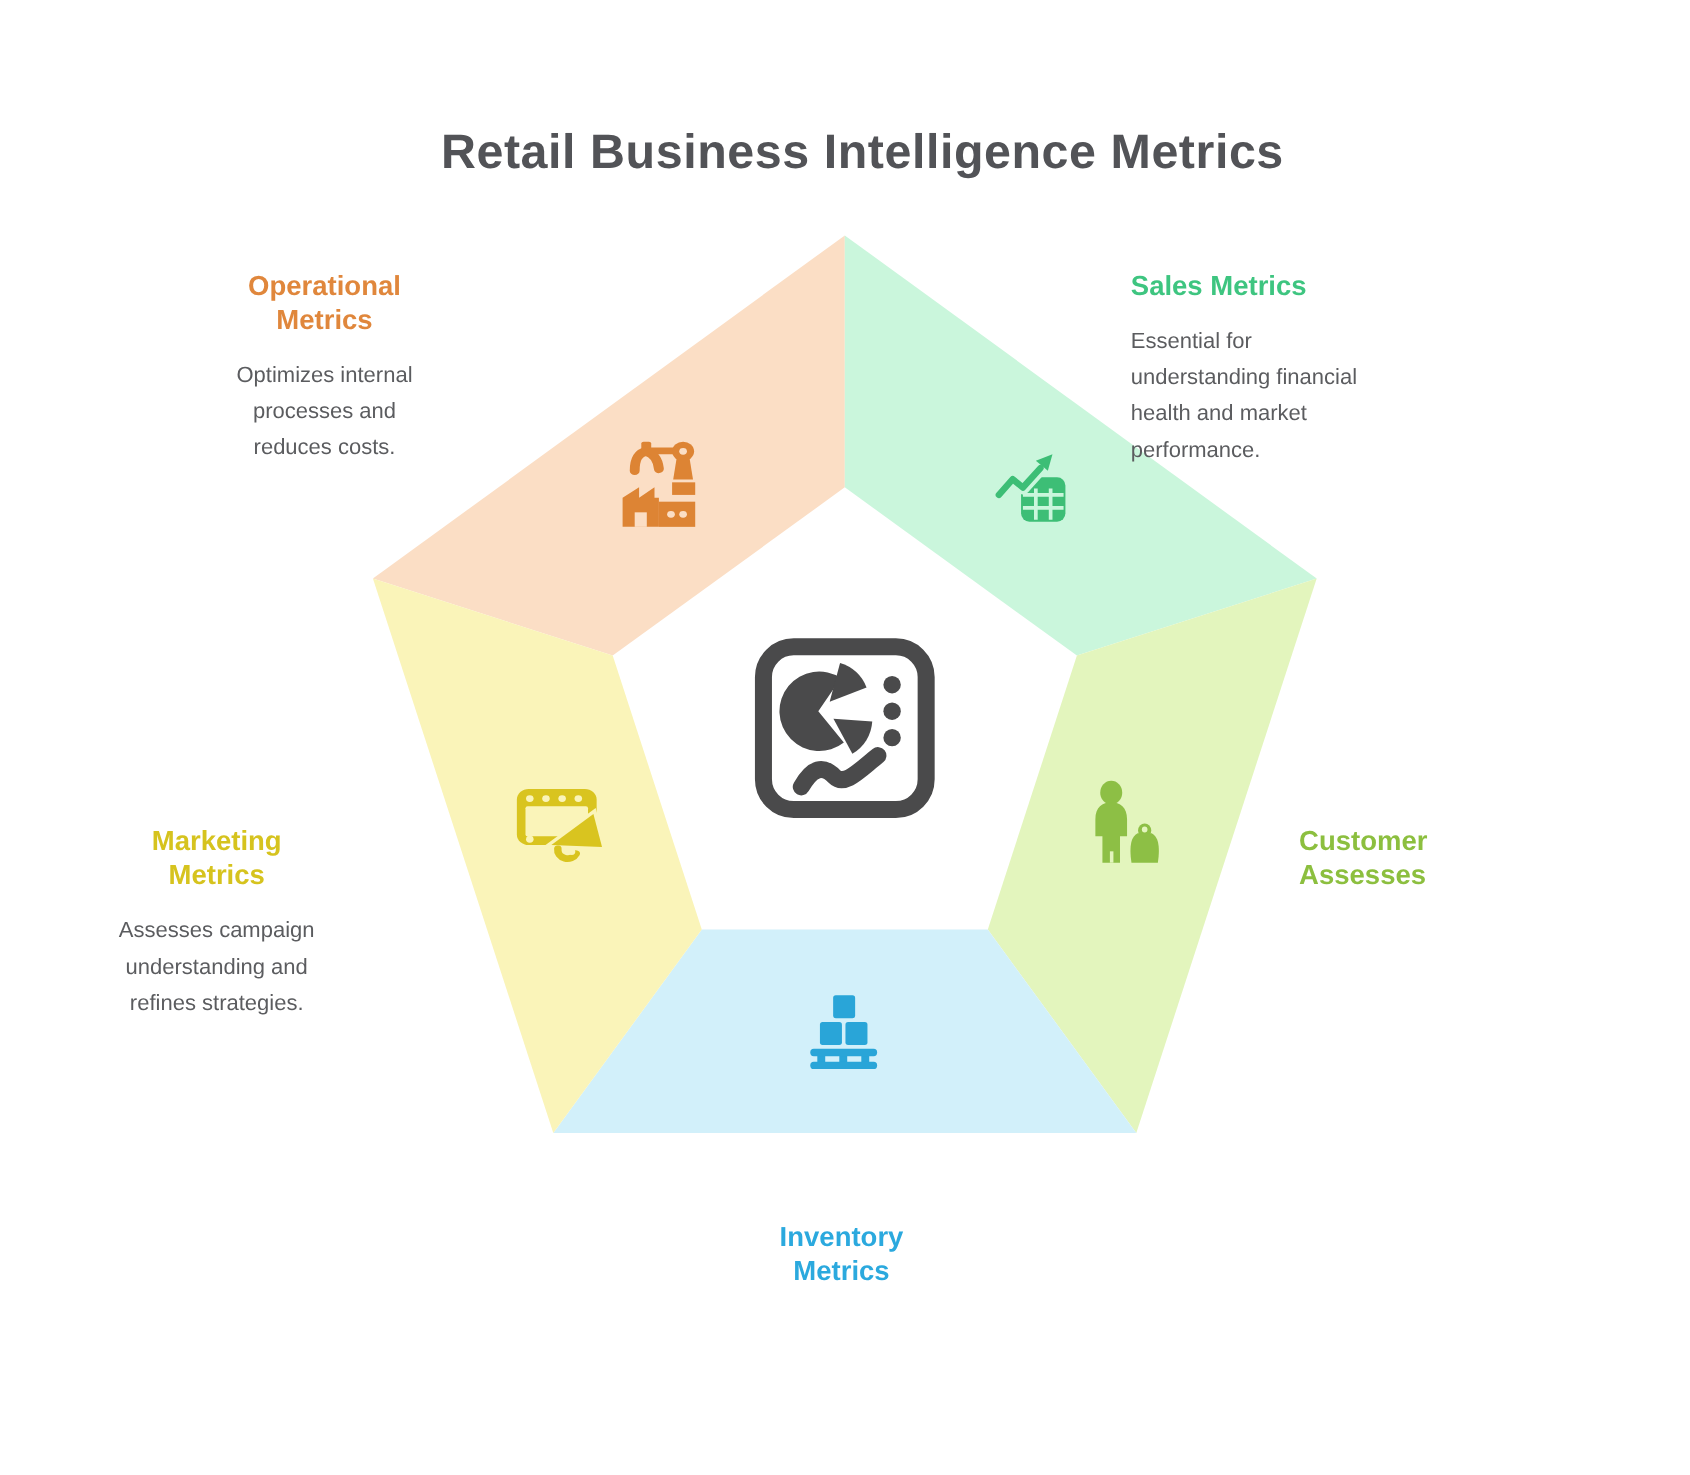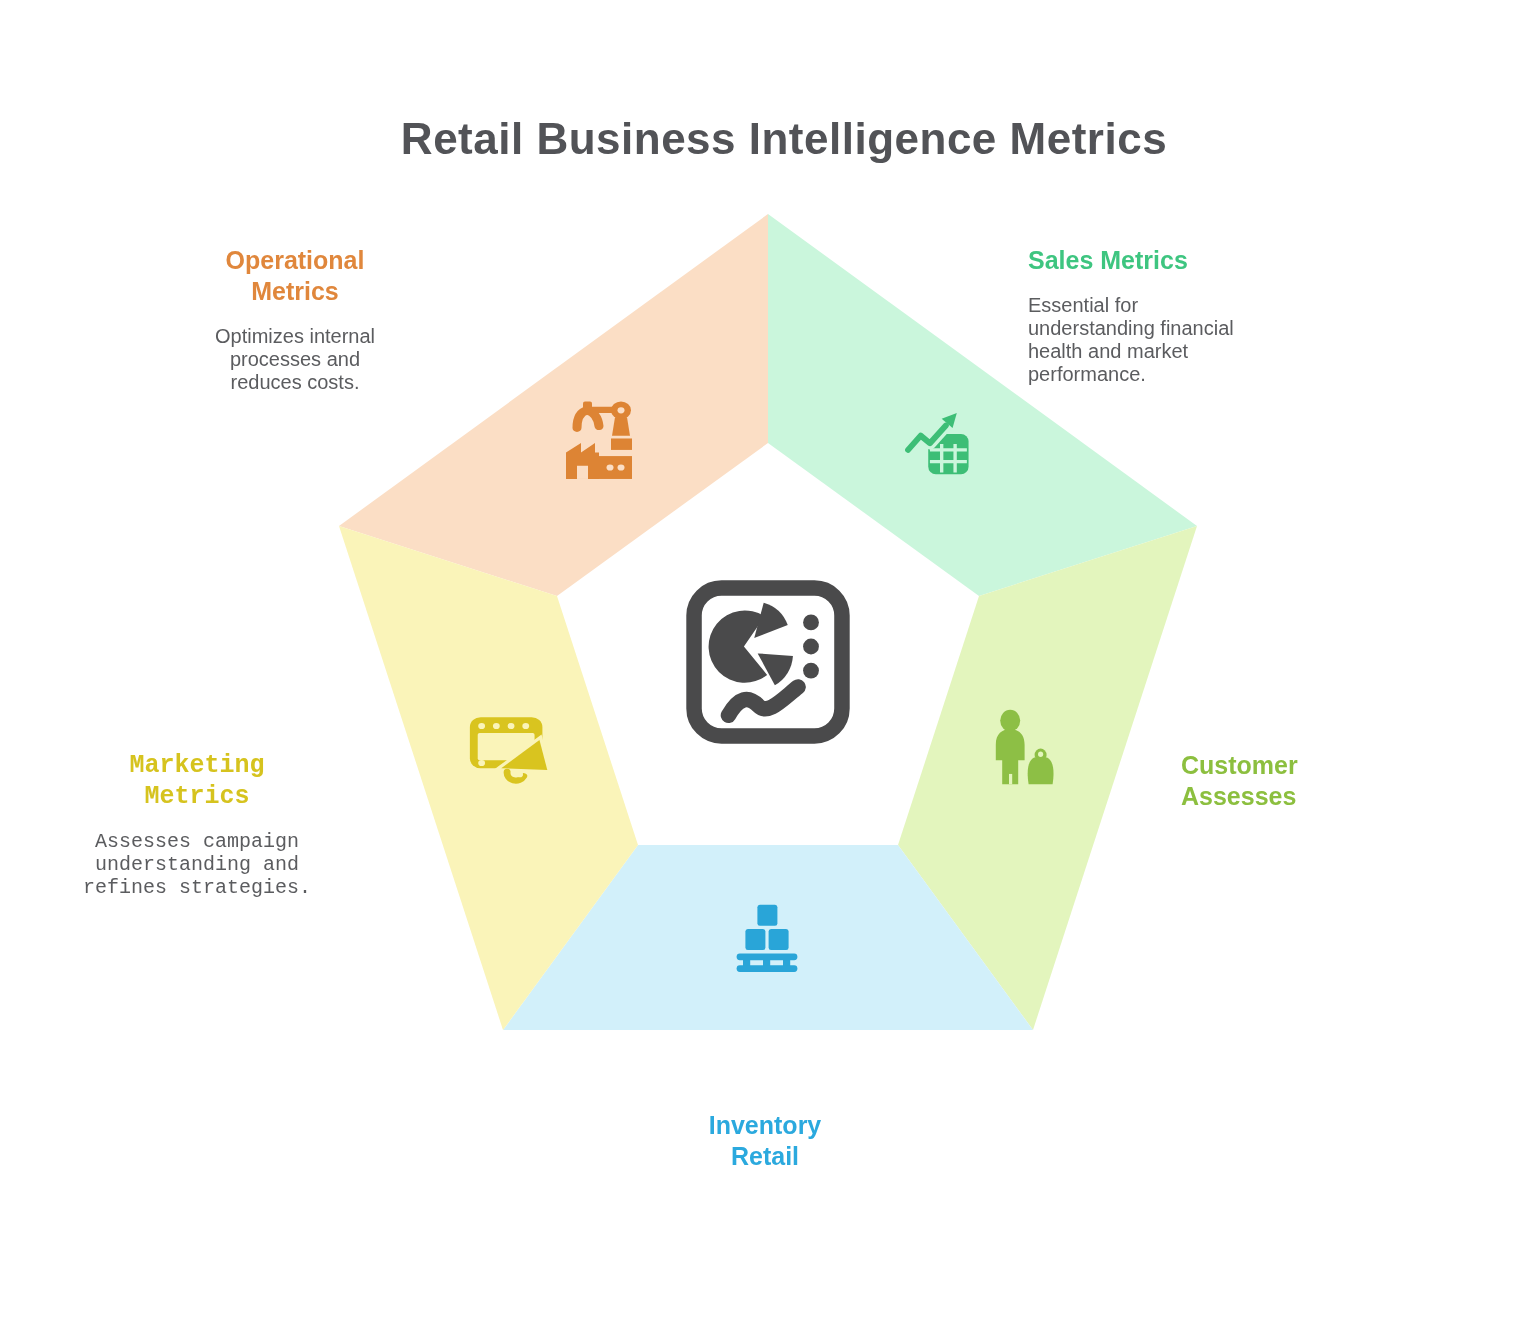--- a/index.html
+++ b/index.html
@@ -37,32 +37,32 @@
     font-size: 25px;
     font-weight: 700;
     line-height: 31px;
     white-space: pre-line;
   }
   .seg-desc {
     display: block;
     margin-top: 18px;
     font-size: 20px;
     font-weight: 400;
-    line-height: 23px;
+    line-height: 33px;
     color: #5B5C5F;
     white-space: pre-line;
   }
   .align-right { text-align: center; }
   .align-left  { text-align: left; }
   .align-center{ text-align: center; }
 
   .op-text  { left: 135px;  top: 245px;  width: 320px; }
   .sa-text  { left: 1028px; top: 245px;  width: 320px; }
   .cu-text  { left: 1181px; top: 750px;  width: 300px; }
-  .ma-text  { left: 37px;   top: 750px;  width: 320px; font-family: Liberation Mono, monospace; }
+  .ma-text  { left: 37px;   top: 750px;  width: 320px; }
   .in-text  { left: 565px;  top: 1110px; width: 400px; }
 
   .op-head { color: #E0873C; }
   .sa-head { color: #3EC580; }
   .cu-head { color: #8CBF3F; }
   .ma-head { color: #D6C31E; }
   .in-head { color: #2BA9DE; }
 </style>
 </head>
 <body>
@@ -175,21 +175,21 @@
 performance.</span>
   </div>
 
   <div class="seg-text cu-text align-left">
     <span class="seg-label cu-head">Customer
 Assesses</span>
   </div>
 
   <div class="seg-text in-text align-center">
     <span class="seg-label in-head">Inventory
-Retail</span>
+Metrics</span>
   </div>
 
   <div class="seg-text ma-text align-right">
     <span class="seg-label ma-head">Marketing
 Metrics</span>
     <span class="seg-desc">Assesses campaign
 understanding and
 refines strategies.</span>
   </div>
 

